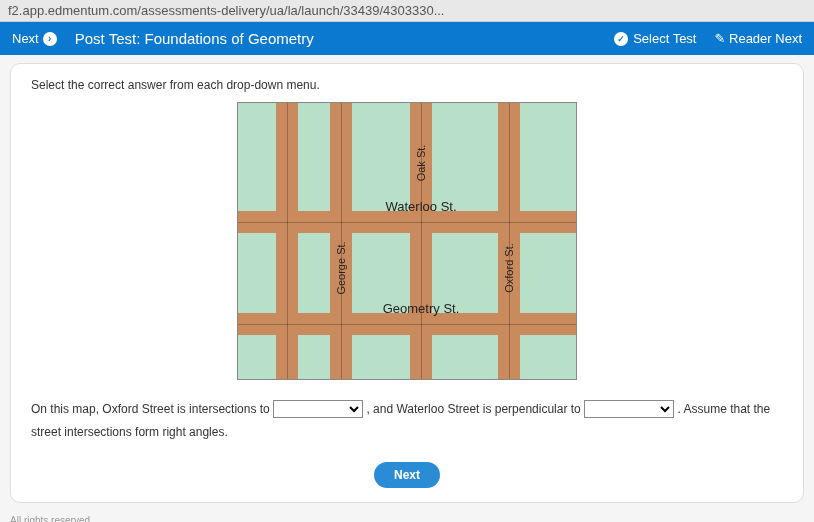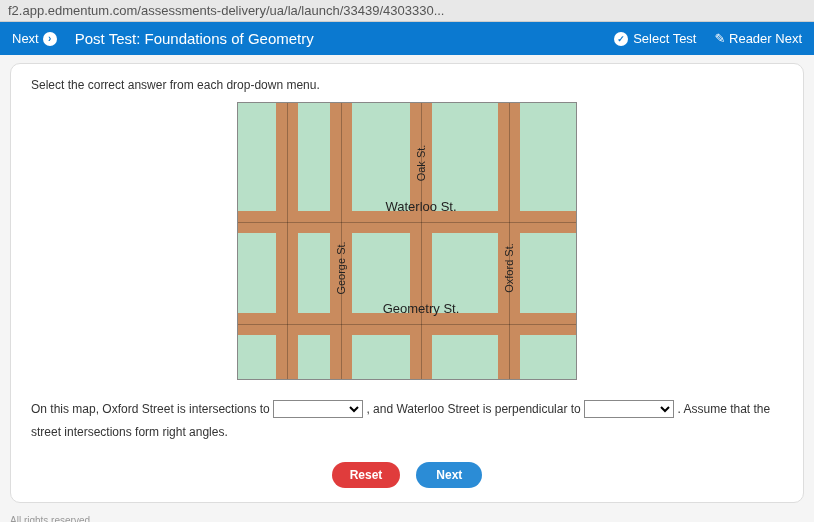--- a/index.html
+++ b/index.html
@@ -79,18 +79,17 @@
 
   <div class="q-row">
     <span>On this map, Oxford Street is intersections to </span>
     <select><option></option></select>
     <span> , and Waterloo Street is perpendicular to </span>
     <select><option></option></select>
     <span> . Assume that the street intersections form right angles.</span>
   </div>
 
   <div class="btns">
-    <button class="btn-reset">Reset</button>
     <button class="btn-next">Next</button>
   </div>
 </div>
 
 <div class="footer">All rights reserved</div>
 
 </body></html>

